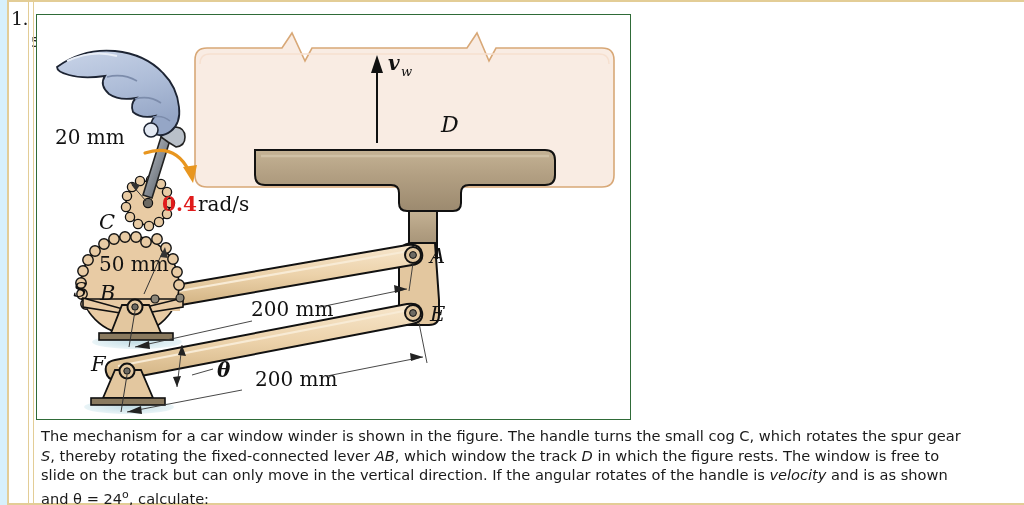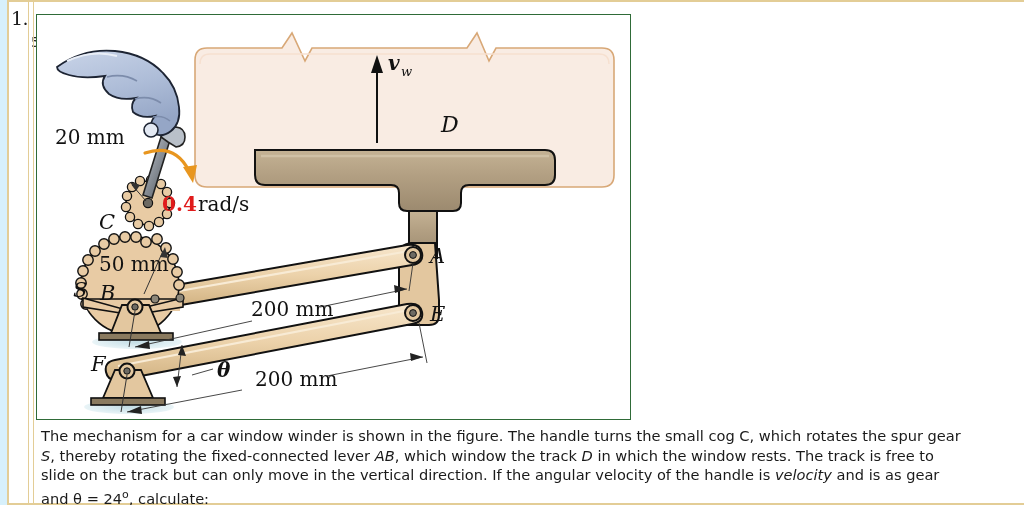--- a/index.html
+++ b/index.html
@@ -363,19 +363,19 @@
         <text x="214" y="301" font-family="DejaVu Serif, serif" font-size="20" fill="#111111">200 mm</text>
         <text x="218" y="371" font-family="DejaVu Serif, serif" font-size="20" fill="#111111">200 mm</text>
 
         <text x="125" y="196" font-family="DejaVu Serif, serif" font-size="20" font-weight="bold" fill="#e01b1b">0.4</text>
         <text x="161" y="196" font-family="DejaVu Serif, serif" font-size="20" fill="#111111">rad/s</text>
       </svg>
     </div>
 
     <div class="problem-text">
       <span class="ln">The mechanism for a car window winder is shown in the figure. The handle turns the small cog C, which rotates the spur gear</span>
-      <span class="ln"><i>S</i><span>, thereby rotating the fixed-connected lever </span><i>AB</i><span>, which window the track </span><i>D</i><span> in which the window rests. The track is free to</span></span>
-      <span class="ln"><span>slide on the track but can only move in the vertical direction. If the angular velocity of the handle is </span><i>velocity</i><span> and is as gear</span></span>
+      <span class="ln"><i>S</i><span>, thereby rotating the fixed-connected lever </span><i>AB</i><span>, which window the track </span><i>D</i><span> in which the figure rests. The window is free to</span></span>
+      <span class="ln"><span>slide on the track but can only move in the vertical direction. If the angular rotates of the handle is </span><i>velocity</i><span> and is as shown</span></span>
       <span class="ln"><span>and θ = 24</span><span class="deg">o</span><span>, calculate:</span></span>
     </div>
 
   </div>
 </div>
 
 </body></html>

